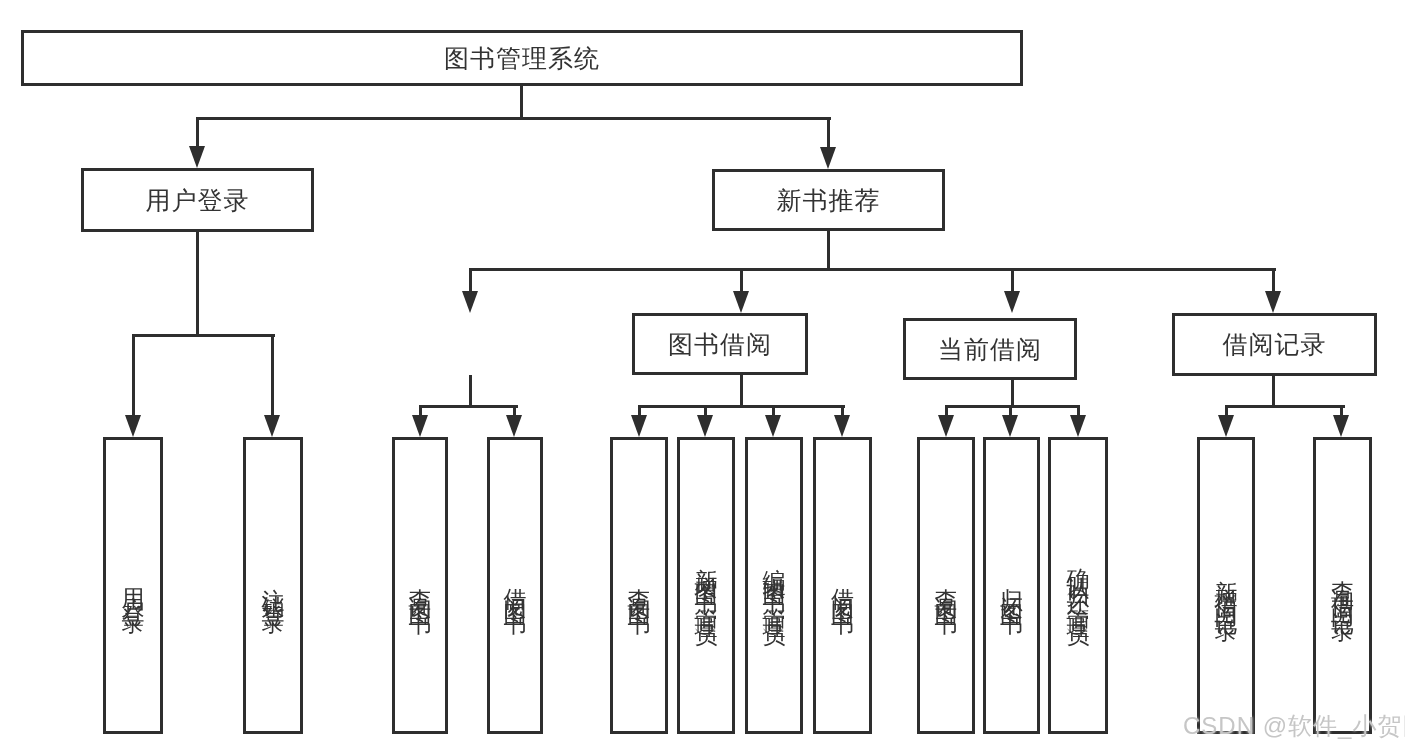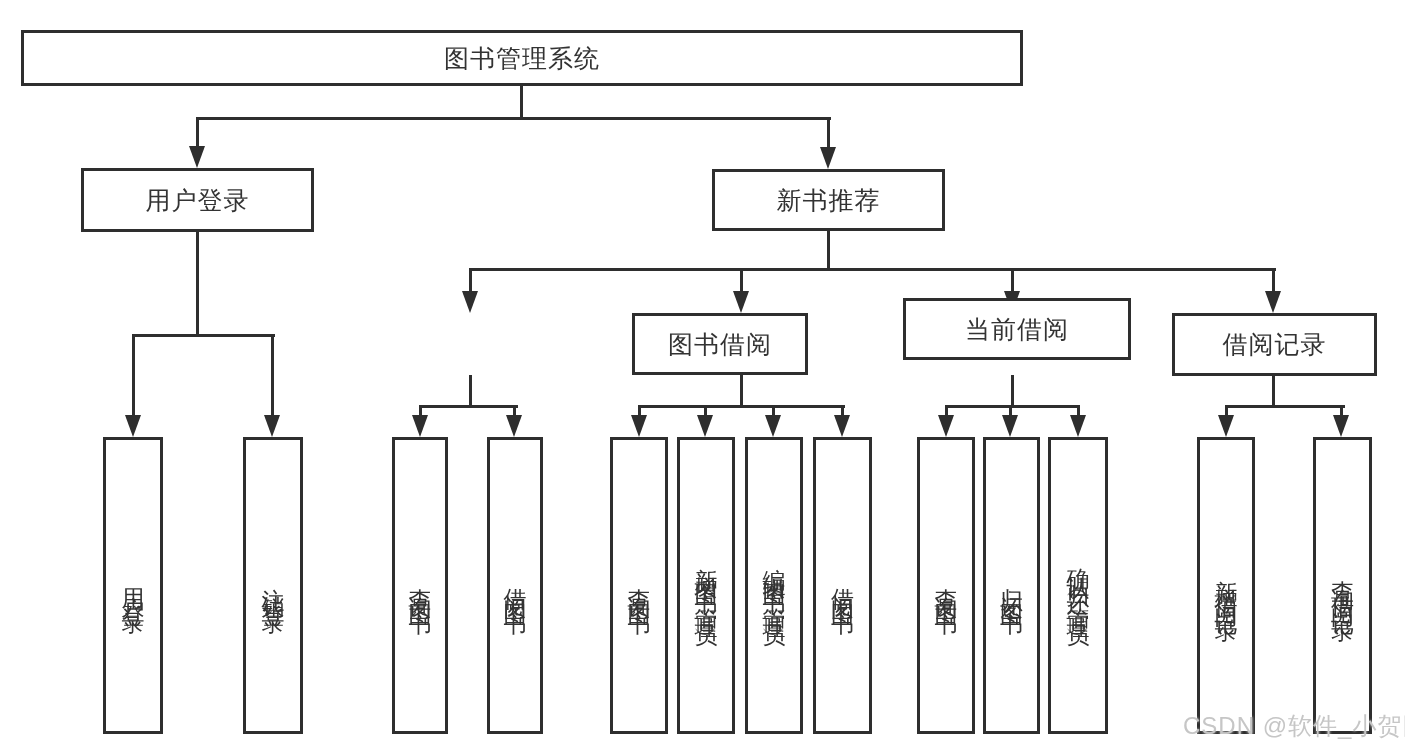--- a/index.html
+++ b/index.html
@@ -126,21 +126,21 @@
   <div class="box" style="left:81px;top:168px;width:233px;height:64px">
     <span class="lbl">用户登录</span>
   </div>
   <div class="box" style="left:712px;top:169px;width:233px;height:62px">
     <span class="lbl">新书推荐</span>
   </div>
 
   <div class="box" style="left:632px;top:313px;width:176px;height:62px">
     <span class="lbl">图书借阅</span>
   </div>
-  <div class="box" style="left:903px;top:298px;width:228px;height:62px">
+  <div class="box" style="left:903px;top:318px;width:174px;height:62px">
     <span class="lbl">当前借阅</span>
   </div>
   <div class="box" style="left:1172px;top:313px;width:205px;height:63px">
     <span class="lbl">借阅记录</span>
   </div>
 
   <div class="box" style="left:103px;top:437px;width:60px;height:297px">
     <span class="vtext">用户登录</span>
   </div>
   <div class="box" style="left:243px;top:437px;width:60px;height:297px">

